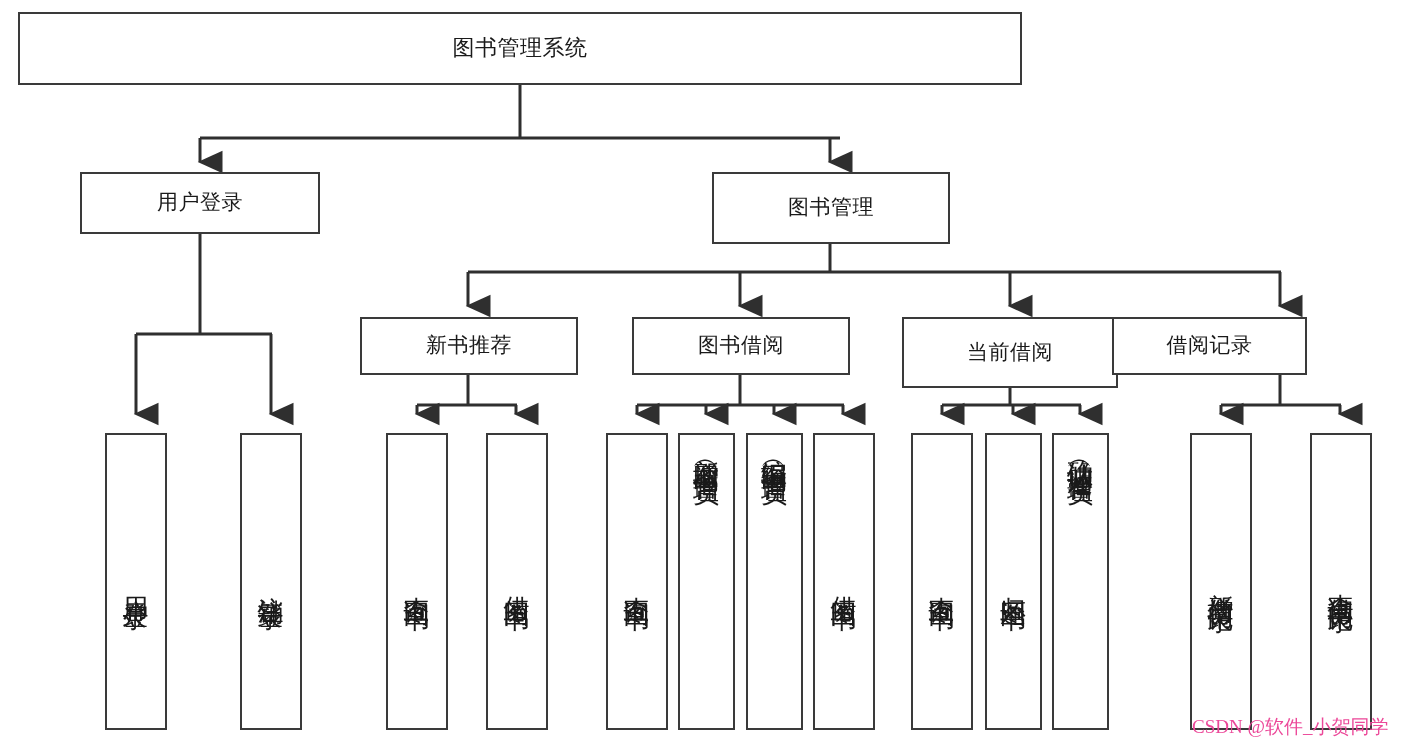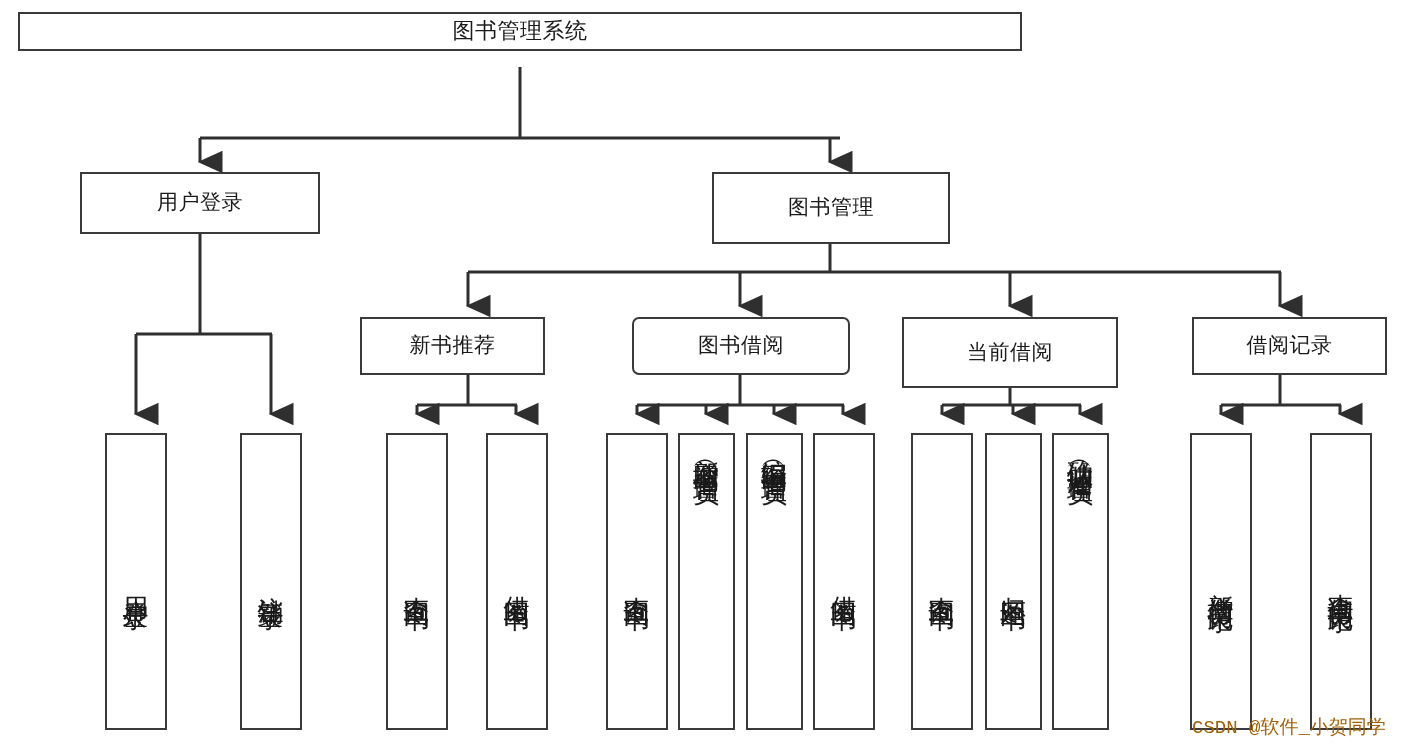--- a/index.html
+++ b/index.html
@@ -55,25 +55,25 @@
     text-orientation: upright;
     font-size: 26px;
     line-height: 1.08;
     letter-spacing: 3px;
     white-space: nowrap;
   }
   .leaf-mid  { align-items: center; }
   .leaf-top  { align-items: flex-start; padding-top: 4px; }
   .watermark {
     position: absolute;
-    color: #a16207;
+    color: #ec4899;
     font-size: 19px;
     white-space: nowrap;
     z-index: 5;
-    font-family: Liberation Mono, monospace;
+    font-family: Liberation Serif, serif;
   }
 </style>
 </head>
 <body>
 
 <div id="canvas">
 
   <svg id="wires" viewBox="0 0 1405 747" xmlns="http://www.w3.org/2000/svg">
     <defs>
       <marker id="arw" viewBox="0 0 12 12" refX="6" refY="10" markerWidth="9" markerHeight="9" orient="auto-start-reverse">
@@ -118,41 +118,41 @@
       <path d="M 1013 405 L 1013 414" marker-end="url(#arw)"></path>
       <path d="M 1080 405 L 1080 414" marker-end="url(#arw)"></path>
 
       <path d="M 1280 375 L 1280 405"></path>
       <path d="M 1221 405 L 1341 405"></path>
       <path d="M 1221 405 L 1221 414" marker-end="url(#arw)"></path>
       <path d="M 1340 405 L 1340 414" marker-end="url(#arw)"></path>
     </g>
   </svg>
 
-  <div class="node node-root" style="left:18px; top:12px; width:1004px; height:39px;">
+  <div class="node node-root" style="left:18px; top:12px; width:1004px; height:73px;">
     <span class="label">图书管理系统</span>
   </div>
 
   <div class="node node-l2" style="left:80px; top:172px; width:240px; height:62px;">
     <span class="label">用户登录</span>
   </div>
   <div class="node node-l2" style="left:712px; top:172px; width:238px; height:72px;">
     <span class="label">图书管理</span>
   </div>
 
-  <div class="node node-l3" style="left:360px; top:317px; width:185px; height:58px;">
+  <div class="node node-l3" style="left:360px; top:317px; width:218px; height:58px;">
     <span class="label">新书推荐</span>
   </div>
-  <div class="node node-l3" style="left:632px; top:317px; width:218px; height:58px;border-radius:7px;">
+  <div class="node node-l3" style="left:632px; top:317px; width:218px; height:58px;">
     <span class="label">图书借阅</span>
   </div>
   <div class="node node-l3" style="left:902px; top:317px; width:216px; height:71px;">
     <span class="label">当前借阅</span>
   </div>
-  <div class="node node-l3" style="left:1192px; top:317px; width:195px; height:58px;">
+  <div class="node node-l3" style="left:1112px; top:317px; width:195px; height:58px;">
     <span class="label">借阅记录</span>
   </div>
 
   <div class="node node-leaf leaf-mid" style="left:105px; top:433px; width:62px; height:297px;">
     <span class="label">用户登录</span>
   </div>
   <div class="node node-leaf leaf-mid" style="left:240px; top:433px; width:62px; height:297px;">
     <span class="label">注销登录</span>
   </div>
 

